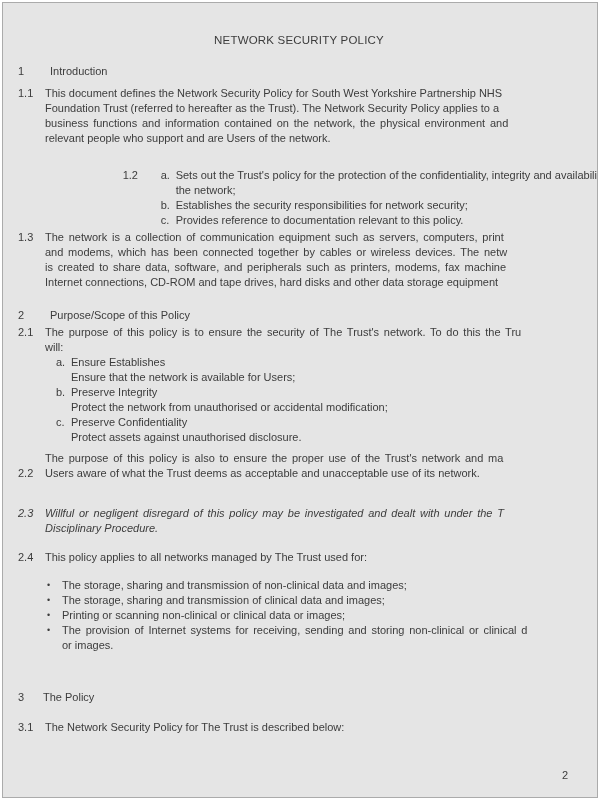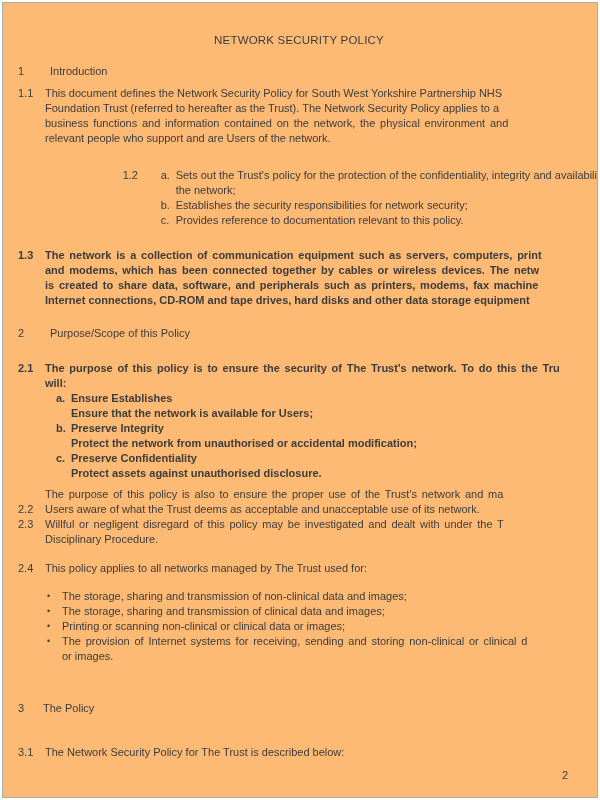--- a/index.html
+++ b/index.html
@@ -10,21 +10,21 @@
     background: #ffffff;
     font-family: "Liberation Sans", "DejaVu Sans", sans-serif;
     color: #3c3c3c;
     overflow: hidden;
   }
   .page {
     position: absolute;
     inset: 2px;
     border: 1px solid #ababab;
     overflow: hidden;
-    background: #fdba74;
+    background: #e5e5e5;
   }
   .content {
     padding: 30px 0 0 15px; 
   }
   .doc-title {
     width: 562px;
     text-align: center;
     font-size: 11.5px;
     letter-spacing: 0.2px;
     height: 15px;
@@ -65,25 +65,25 @@
   }
   .pagenum {
     position: absolute;
     left: 562px;
     top: 768px;
     font-size: 11px;
     line-height: 14px;
   }
   
   .mt16 { margin-top: 16px; } .mt7  { margin-top: 7px; }
-  .mt22 { margin-top: 22px; justify-content: flex-end; } .mt17 { margin-top: 20px; font-weight: bold; }
+  .mt22 { margin-top: 22px; justify-content: flex-end; } .mt17 { margin-top: 2px; }
   .mt18 { margin-top: 18px; } .mt6  { margin-top: 6px; align-items: flex-end; }
-  .mt11 { margin-top: 0; } .mt14 { margin-top: 14px; }
+  .mt11 { margin-top: 25px; font-style: italic; } .mt14 { margin-top: 14px; }
   .mt13 { margin-top: 13px; } .mt37 { margin-top: 37px; }
-  .mt15 { margin-top: 29px; }
+  .mt15 { margin-top: 15px; }
 </style>
 </head>
 <body>
 
 <div class="page">
   <div class="content">
 
     <div class="doc-title">NETWORK SECURITY POLICY</div>
 
     <div class="sec heading mt16">

